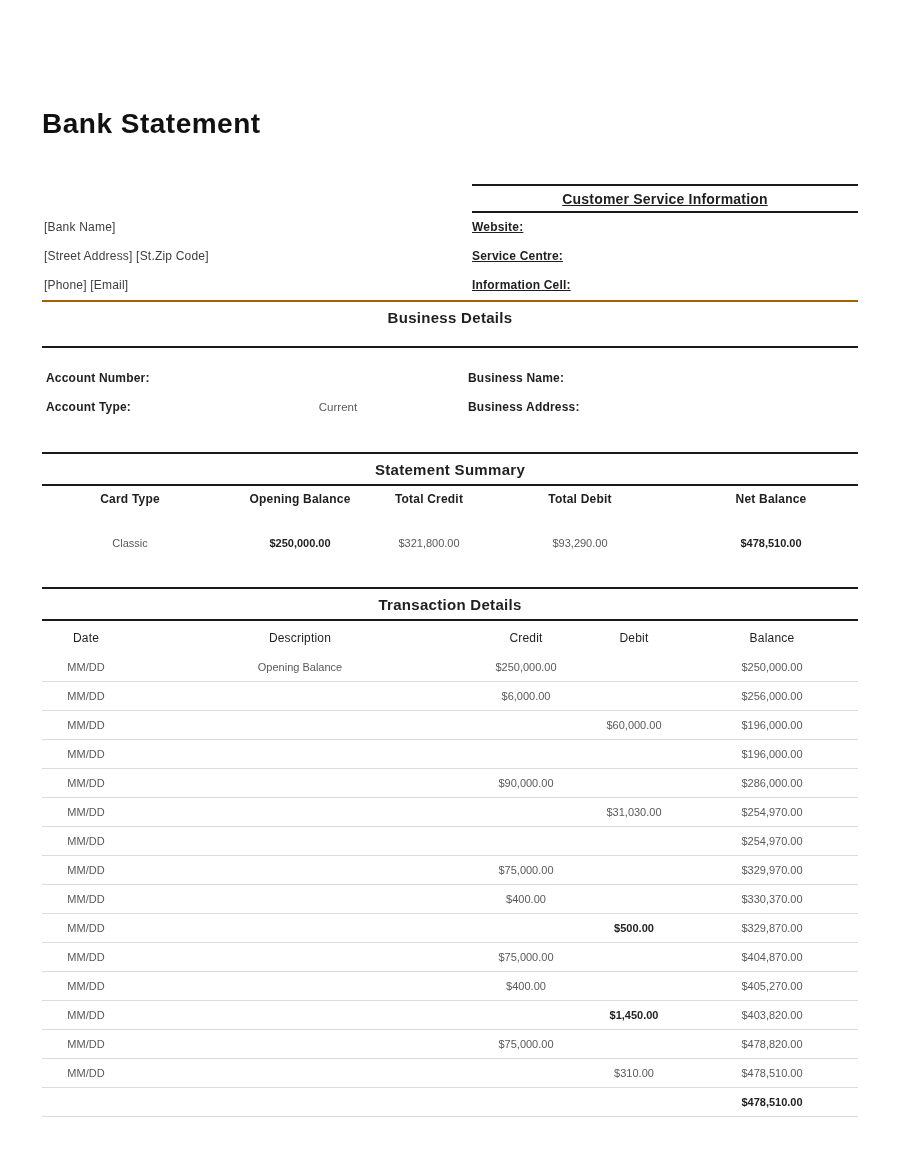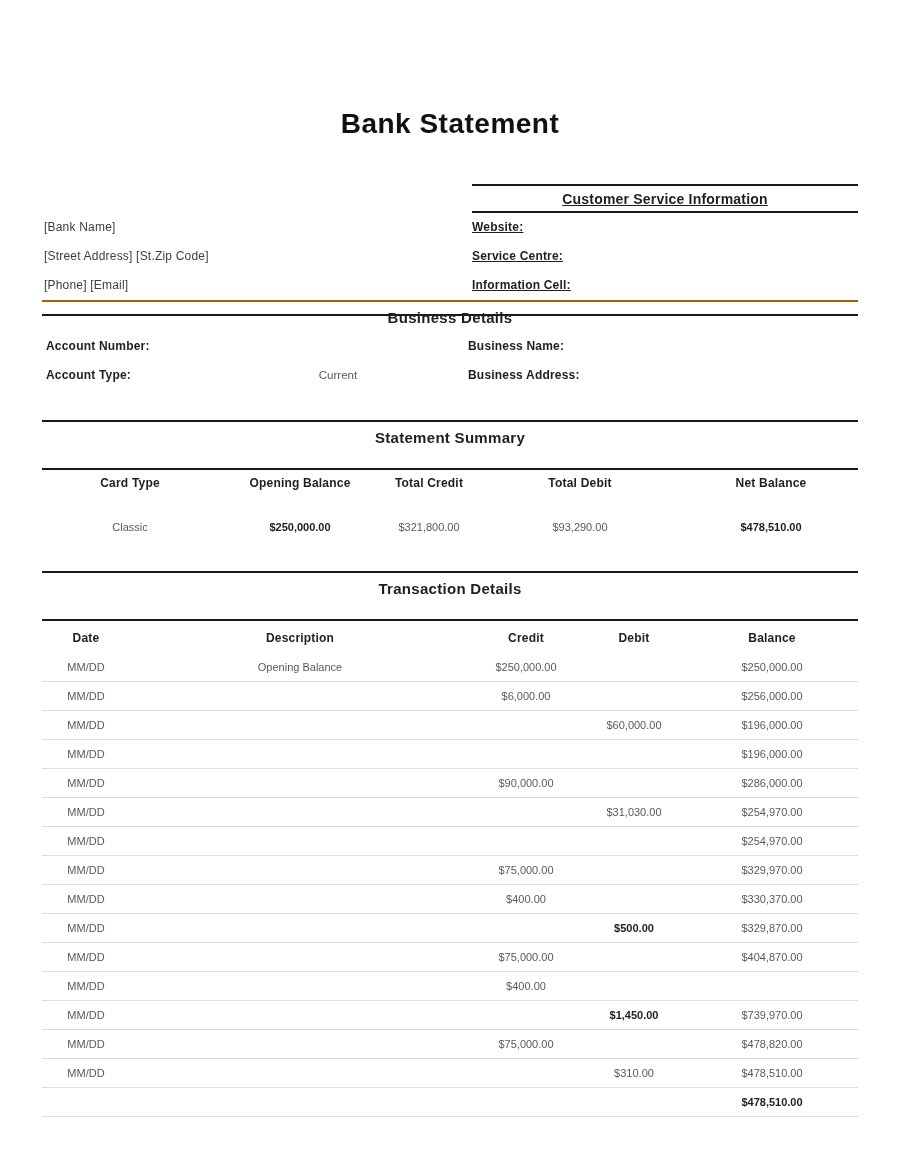--- a/index.html
+++ b/index.html
@@ -14,21 +14,20 @@
     width: 900px;
     height: 1165px;
     padding: 0 42px;
     background: #ffffff;
     overflow: hidden;
   }
   .doc-title {
     margin-top: 104px;
     height: 40px;
     line-height: 40px;
-    text-align: center;
     font-size: 28px;
     font-weight: 700;
     letter-spacing: 0.5px;
     color: #111111;
   }
 
   
   .header-section {
     margin-top: 40px;
     display: flex;
@@ -49,27 +48,27 @@
     border-bottom: 2px solid #1a1a1a;
     letter-spacing: 0.2px;
   }
   .csi-field {
     height: 29px; line-height: 29px;
     font-size: 12px; font-weight: 700; letter-spacing: 0.2px;
   }
 
   
   .section-bar {
-    height: 14px; line-height: 31px;
+    height: 46px; line-height: 31px;
     text-align: center;
     font-size: 15px; font-weight: 700;
     border-bottom: 2px solid #1a1a1a;
     letter-spacing: 0.3px;
   }
-  .section-bar.with-top { border-top: 2px solid #1a1a1a; height: 50px; line-height: 32px; }
+  .section-bar.with-top { border-top: 2px solid #1a1a1a; height: 34px; line-height: 32px; }
 
   
   .biz-fields { padding-top: 16px; }
   .biz-row { display: flex; height: 29px; line-height: 29px; font-size: 12px; }
   .biz-label { font-weight: 700; padding-left: 4px; width: 211px; letter-spacing: 0.2px; }
   .biz-value { width: 170px; text-align: center; color: #595959; font-size: 11.5px; }
   .biz-label-right { font-weight: 700; margin-left: 45px; letter-spacing: 0.2px; }
 
   
   .summary-section { margin-top: 30px; }
@@ -89,21 +88,21 @@
   .sum-data .bold-val { color: #1f1f1f; font-weight: 700; }
   .summary-section .spacer { height: 30px; }
 
   
   .tx-grid {
     display: grid;
     grid-template-columns: 88px 340px 112px 104px 172px;
   }
   .tx-head > div {
     height: 32px; line-height: 34px; text-align: center;
-    font-size: 12px; font-weight: 700; letter-spacing: 0.2px;
+    font-size: 12px; font-weight: 400; letter-spacing: 0.2px;
   }
   .t-row {
     height: 29px;
     border-bottom: 1px solid #dcdcdc;
   }
   .t-row > div {
     height: 28px; line-height: 28px; text-align: center;
     font-size: 11px; color: #595959;
   }
   .t-row .bold-val { color: #1f1f1f; font-weight: 700; }
@@ -264,28 +263,29 @@
     <div class="c-credit">$75,000.00</div>
     <div class="c-debit"></div>
     <div class="c-balance">$404,870.00</div>
   </div>
 
   <div class="tx-grid t-row">
     <div class="c-date">MM/DD</div>
     <div class="c-desc"></div>
     <div class="c-credit">$400.00</div>
     <div class="c-debit"></div>
+    <div class="c-balance">$405,270.00</div>
   </div>
 
   <div class="tx-grid t-row">
     <div class="c-date">MM/DD</div>
     <div class="c-desc"></div>
     <div class="c-credit"></div>
     <div class="c-debit bold-val">$1,450.00</div>
-    <div class="c-balance">$739,970.00</div>
+    <div class="c-balance">$403,820.00</div>
   </div>
 
   <div class="tx-grid t-row">
     <div class="c-date">MM/DD</div>
     <div class="c-desc"></div>
     <div class="c-credit">$75,000.00</div>
     <div class="c-debit"></div>
     <div class="c-balance">$478,820.00</div>
   </div>
 

